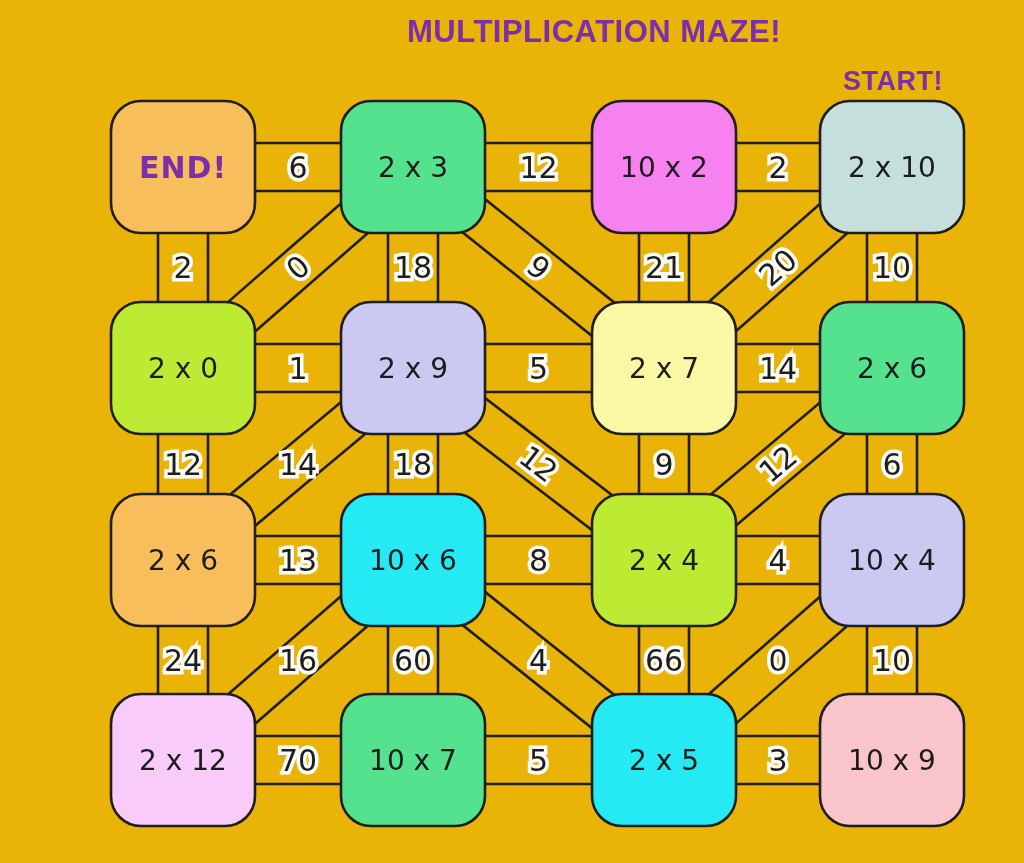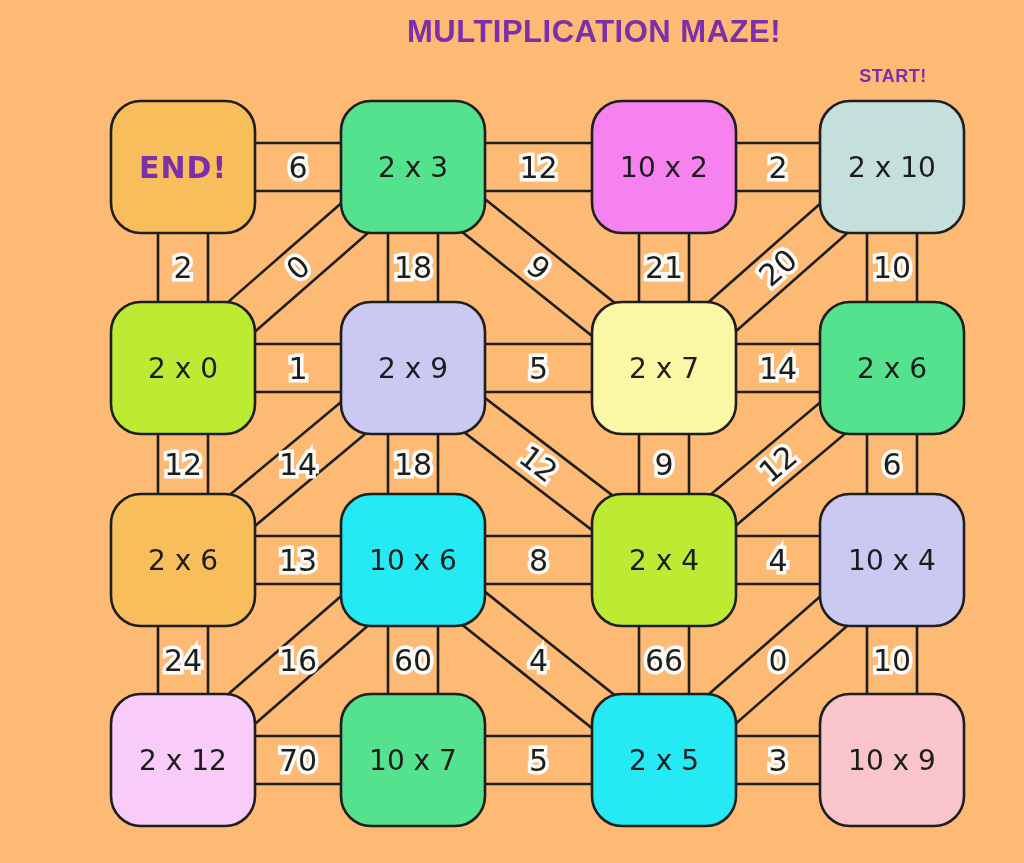--- a/index.html
+++ b/index.html
@@ -23,35 +23,35 @@
     color: #7B2FA8;
     white-space: nowrap;
   }
   .start {
     position: absolute;
     left: 893px;
     top: 66px;
     transform: translateX(-50%);
     font-family: "Liberation Sans", sans-serif;
     font-weight: 800;
-    font-size: 18px;
+    font-size: 27px;
     letter-spacing: 0.5px;
     color: #7B2FA8;
     white-space: nowrap;
   }
   #maze-svg {
     position: absolute;
     left: 0;
     top: 0;
   }
 </style>
 </head>
 <body>
 
-<div class="page" style="background: #fdba74;">
+<div class="page" style="background: #eab308;">
   <div class="title" style="color: rgb(123, 47, 168);">MULTIPLICATION MAZE!</div>
   <div class="start" style="color: rgb(123, 47, 168);">START!</div>
   <svg id="maze-svg" width="1024" height="863" viewBox="0 0 1024 863" xmlns="http://www.w3.org/2000/svg">
       <g>
         <line x1="183" y1="191" x2="413" y2="191" stroke="#1E1E1E" stroke-width="2.6"></line>
         <line x1="183" y1="143" x2="413" y2="143" stroke="#1E1E1E" stroke-width="2.6"></line>
         <line x1="413" y1="191" x2="664" y2="191" stroke="#1E1E1E" stroke-width="2.6"></line>
         <line x1="413" y1="143" x2="664" y2="143" stroke="#1E1E1E" stroke-width="2.6"></line>
         <line x1="664" y1="191" x2="892" y2="191" stroke="#1E1E1E" stroke-width="2.6"></line>
         <line x1="664" y1="143" x2="892" y2="143" stroke="#1E1E1E" stroke-width="2.6"></line>

